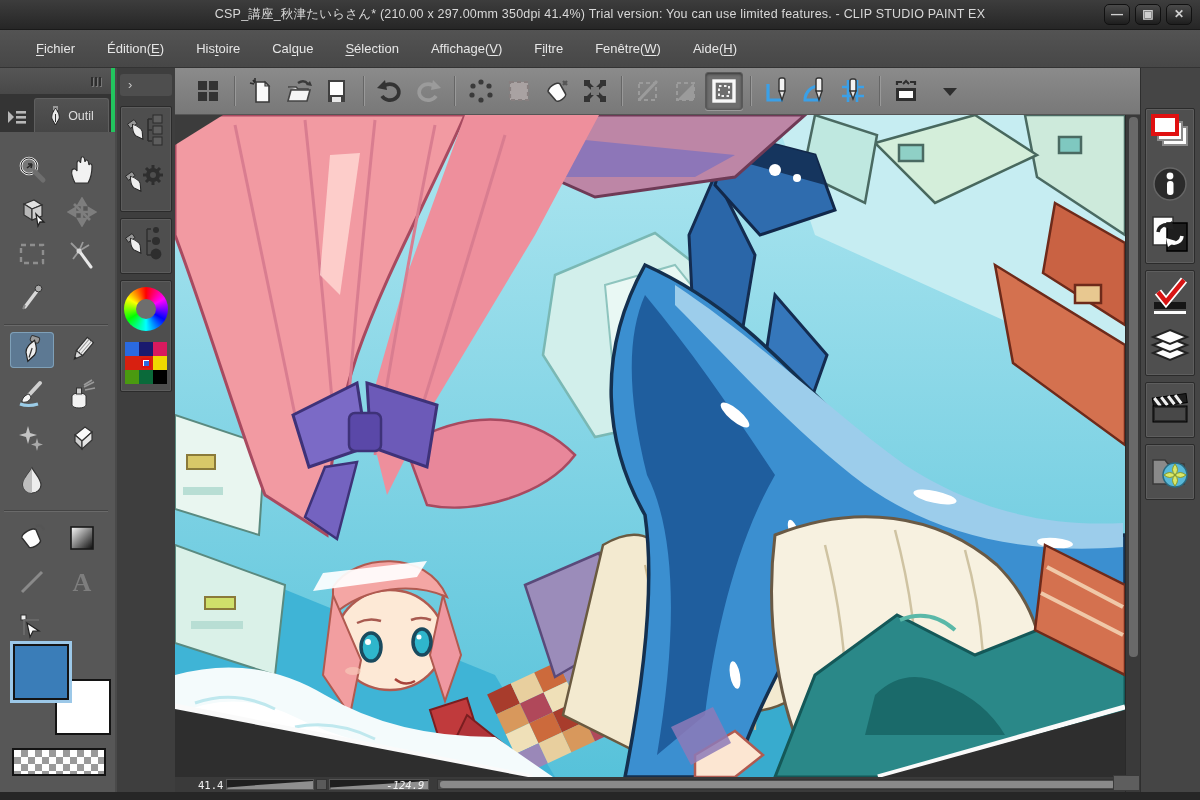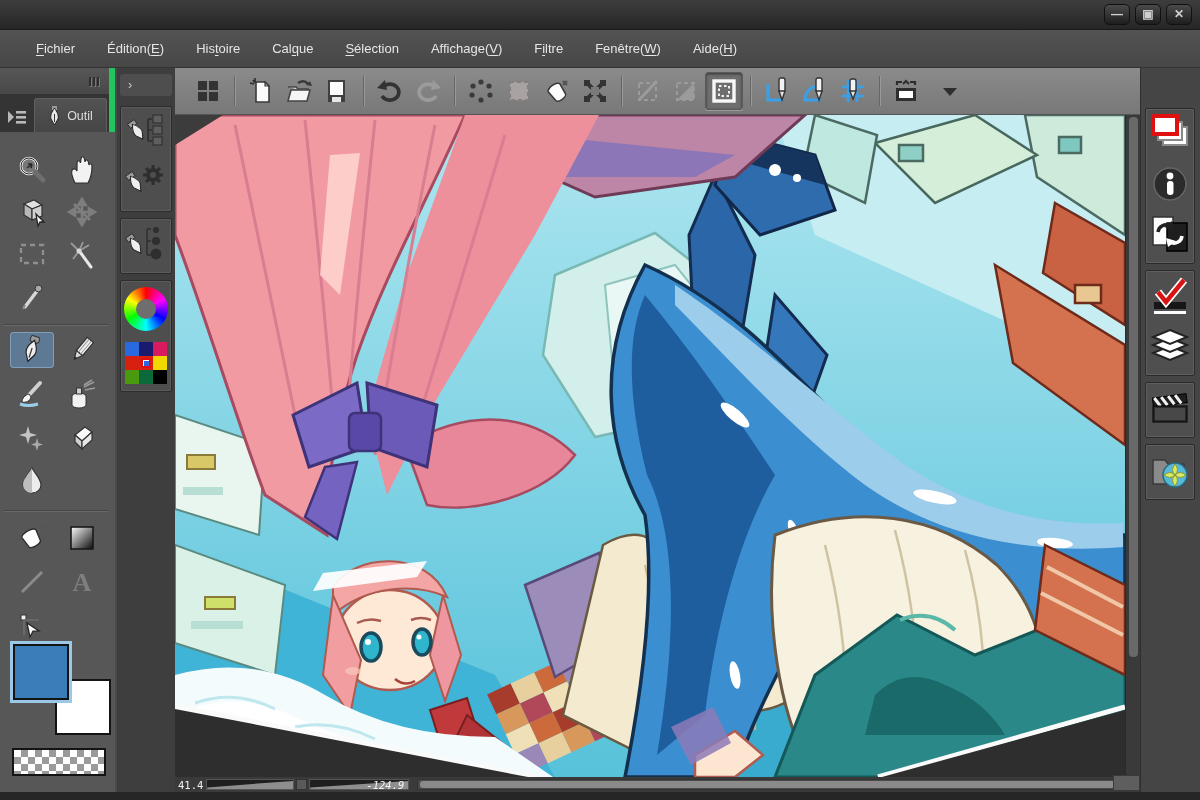--- a/index.html
+++ b/index.html
@@ -31,21 +31,21 @@
   .tb-btn { width:38px; height:38px; display:flex; align-items:center; justify-content:center;
     border-radius:3px; }
   .tb-btn.pressed { background:#6e6e6e; box-shadow:inset 0 1px 3px rgba(0,0,0,.55), 0 1px 0 rgba(255,255,255,.25); border:1px solid #5a5a5a;}
   .tb-sep { width:1px; height:30px; background:#666; box-shadow:1px 0 0 #999; margin:0 7px; }
   .tb-spacer { width:6px; }
   .collapse-right { position:absolute; right:4px; top:8px; width:16px; height:22px;
     background:#3c3c3c; border-radius:3px; color:#bbb; font-size:11px; line-height:22px; text-align:center; }
 
   
   .col1 { position:absolute; left:0; top:68px; width:115px; height:724px;
-    background:#0369a1; border-right:6px solid #22c55e; }
+    background:#0369a1; border-right:4px solid #22c55e; }
   .col1-grip { height:26px; background:linear-gradient(#565656,#484848);
     display:flex; align-items:center; justify-content:flex-end; padding-right:10px; gap:2px; }
   .grip-bar { width:2px; height:9px; background:#2e2e2e; box-shadow:1px 1px 0 #777; }
   .tabbar { height:38px; background:#343434; display:flex; align-items:flex-end; padding:4px 2px 0 4px; gap:4px; }
   .tab-menu-btn { width:26px; height:26px; margin-bottom:2px; display:flex; align-items:center; justify-content:center; }
   .tab { flex:1; height:34px; background:linear-gradient(#525252,#464646);
     border:1px solid #5f5f5f; border-bottom:none; border-radius:3px 3px 0 0;
     display:flex; align-items:center; justify-content:center; gap:6px; color:#ddd; font-size:12.5px; }
   .toolgrid { position:absolute; left:0; top:64px; width:115px; bottom:0; background:#575757; }
   .tool-cell { position:absolute; width:44px; height:36px; display:flex; align-items:center; justify-content:center; border-radius:4px; }
@@ -69,21 +69,21 @@
   .pal-btn { width:100%; height:50px; display:flex; align-items:center; justify-content:center; }
 
   
   .canvas-area { position:absolute; left:175px; top:115px; width:950px; height:662px; background:#2e2e2e; overflow:hidden; }
   .vscroll { position:absolute; left:1125px; top:115px; width:15px; height:677px; background:#3a3a3a; border-left:1px solid #2a2a2a; }
   .vscroll .thumb { position:absolute; left:3px; top:2px; width:9px; height:540px; background:#696969; border-radius:4px; }
   .scroll-corner { position:absolute; left:1113px; top:775px; width:27px; height:16px; background:#5e5e5e; border:1px solid #3a3a3a; }
 
   
   .statusbar { position:absolute; left:175px; top:777px; width:950px; height:15px; background:#3a3a3a; display:flex; align-items:center; }
-  .sb-val { color:#f2f2f2; font-size:10.5px; font-family:"DejaVu Sans Mono", monospace; padding:0 3px; }
+  .sb-val { color:#f2f2f2; font-size:10.5px; font-family:"DejaVu Sans Mono", monospace; padding:0 3px;margin-left:20px; }
   .sb-wedge { height:11px; background:#1f1f1f; border:1px solid #555; position:relative; overflow:hidden; }
   .sb-wedge .fillw { position:absolute; inset:0; background:#8e8e8e;
     clip-path:polygon(0 82%, 100% 10%, 100% 100%, 0 100%); }
   .sb-btn { width:11px; height:11px; background:#5a5a5a; border:1px solid #333; margin:0 2px; }
   .sb-rot { position:relative;font-style:italic; }
   .sb-rot .sb-over { position:absolute; right:4px; top:-1px; color:#f2f2f2; font-size:10.5px; font-family:"DejaVu Sans Mono", monospace; }
   .hscroll { flex:1; height:11px; background:#4a4a4a; border:1px solid #333; margin:0 4px 0 8px; position:relative; }
   .hscroll .thumb { position:absolute; left:2px; top:1px; height:7px; width:99%; background:#8a8a8a; border-radius:3px; }
   .bottom-edge { position:absolute; left:0; top:792px; width:1200px; height:8px; background:#262626; }
 
@@ -103,20 +103,21 @@
   .cs-cur .w { width:10px; height:10px; background:#fff; border:2px solid #e01010; border-radius:2px;
     display:flex; align-items:center; justify-content:center; }
   .cs-cur .b { width:5px; height:5px; background:#2a6ae0; }
 </style>
 </head>
 <body>
 
 <div class="window">
 
   <div class="titlebar">
+    <div class="title">CSP_講座_秋津たいらさん* (210.00 x 297.00mm 350dpi 41.4%)  Trial version: You can use limited features. - CLIP STUDIO PAINT EX</div>
     <div class="winbtns">
       <div class="winbtn">—</div>
       <div class="winbtn">▣</div>
       <div class="winbtn">✕</div>
     </div>
   </div>
 
   <div class="menubar" id="menubar">
       <div class="menu-item"><u>F</u>ichier</div>
       <div class="menu-item">Édition(<u>E</u>)</div>

